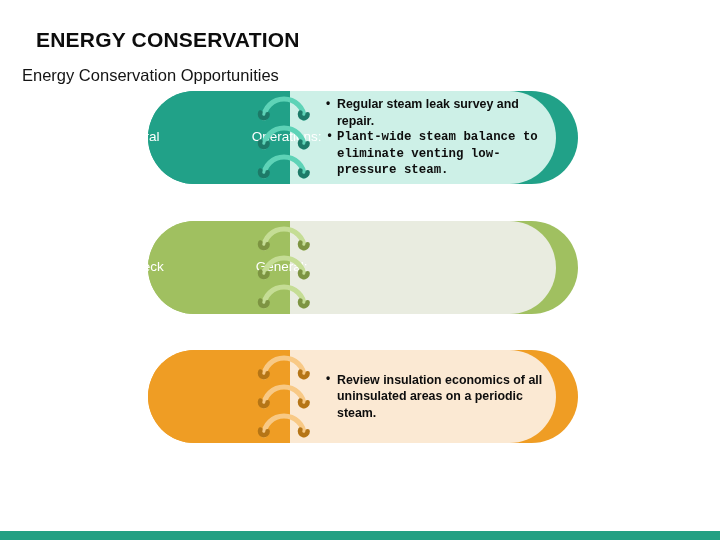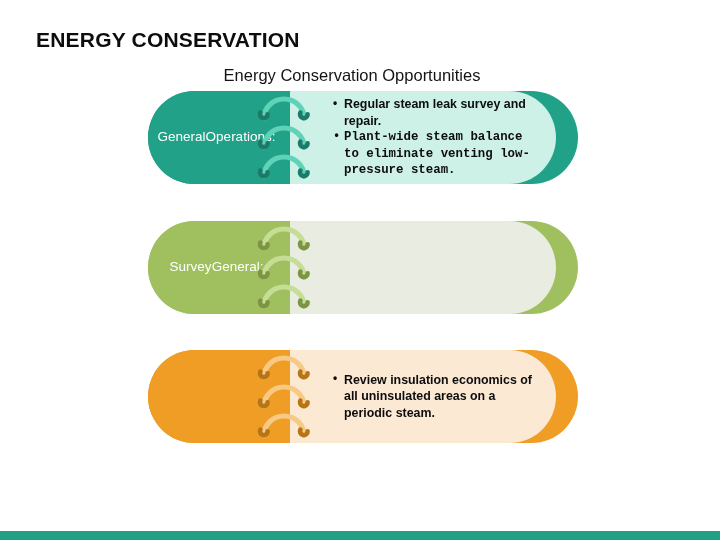--- a/index.html
+++ b/index.html
@@ -29,21 +29,20 @@
     letter-spacing: 0.2px;
     line-height: 1.12;
     margin: 14px;
   }
   .slide-subtitle {
     font-size: 16.5px;
     font-weight: normal;
     color: #141414;
     line-height: 1.2;
     margin: 8px 0 0 0;
-    text-align: center;
   }
 
   
   .rows {
     position: absolute;
     left: 0;
     top: 0;
     width: 720px;
     height: 540px;
   }
@@ -93,20 +92,21 @@
     height: 93px;
     display: flex;
     align-items: center;
     justify-content: center;
     text-align: center;
     color: #ffffff;
     font-size: 13.5px;
     line-height: 1.35;
     padding: 0 8px;
     box-sizing: border-box;
+    gap: 46px;
   }
 
   
   .staples {
     position: absolute;
     left: 109px;
     top: 3px;
     width: 60px;
     height: 88px;
   }
@@ -125,21 +125,21 @@
     position: absolute;
     left: 174px;
     top: 0;
     width: 232px;
     height: 93px;
     display: flex;
     flex-direction: column;
     justify-content: center;
   }
   .bullets ul {
-    margin: 11px;
+    margin: 4px;
     padding: 0;
     list-style: none;
   }
   .bullets li {
     position: relative;
     padding-left: 11px;
     font-size: 12.4px;
     line-height: 1.33;
     color: #0d0d0d;
     font-weight: bold;
@@ -203,21 +203,21 @@
           <li>Regular steam leak survey and repair.</li>
           <li>Plant-wide steam balance to eliminate venting low-pressure steam.</li>
         </ul>
       </div>
     </div>
     <div class="row row-2">
       <div class="pill-back" style="background: rgb(160, 192, 96);"></div>
       <div class="pill-light" style="background: rgb(233, 236, 224);"></div>
       <div class="pill-left" style="background: rgb(160, 192, 96);"></div>
       <div class="pill-label">
-        <span>Survey</span>
+        <span>Check</span>
         <br>
         <span>General:</span>
       </div>
       <div class="staples">
         <div class="staple staple-0"><svg width="54" height="27" viewBox="0 0 54 27" xmlns="http://www.w3.org/2000/svg">
             <path d="M7 24 A20 19 0 0 1 47 24" fill="none" stroke="#c5dd95" stroke-width="5.2" stroke-linecap="round"></path>
             <path d="M3.4 18.6 A3.8 3.8 0 1 0 10.6 20.2" fill="none" stroke="#7d9442" stroke-width="4.6" stroke-linecap="round"></path>
             <path d="M43.4 18.6 A3.8 3.8 0 1 0 50.6 20.2" fill="none" stroke="#7d9442" stroke-width="4.6" stroke-linecap="round"></path>
           </svg></div>
         <div class="staple staple-1"><svg width="54" height="27" viewBox="0 0 54 27" xmlns="http://www.w3.org/2000/svg">

